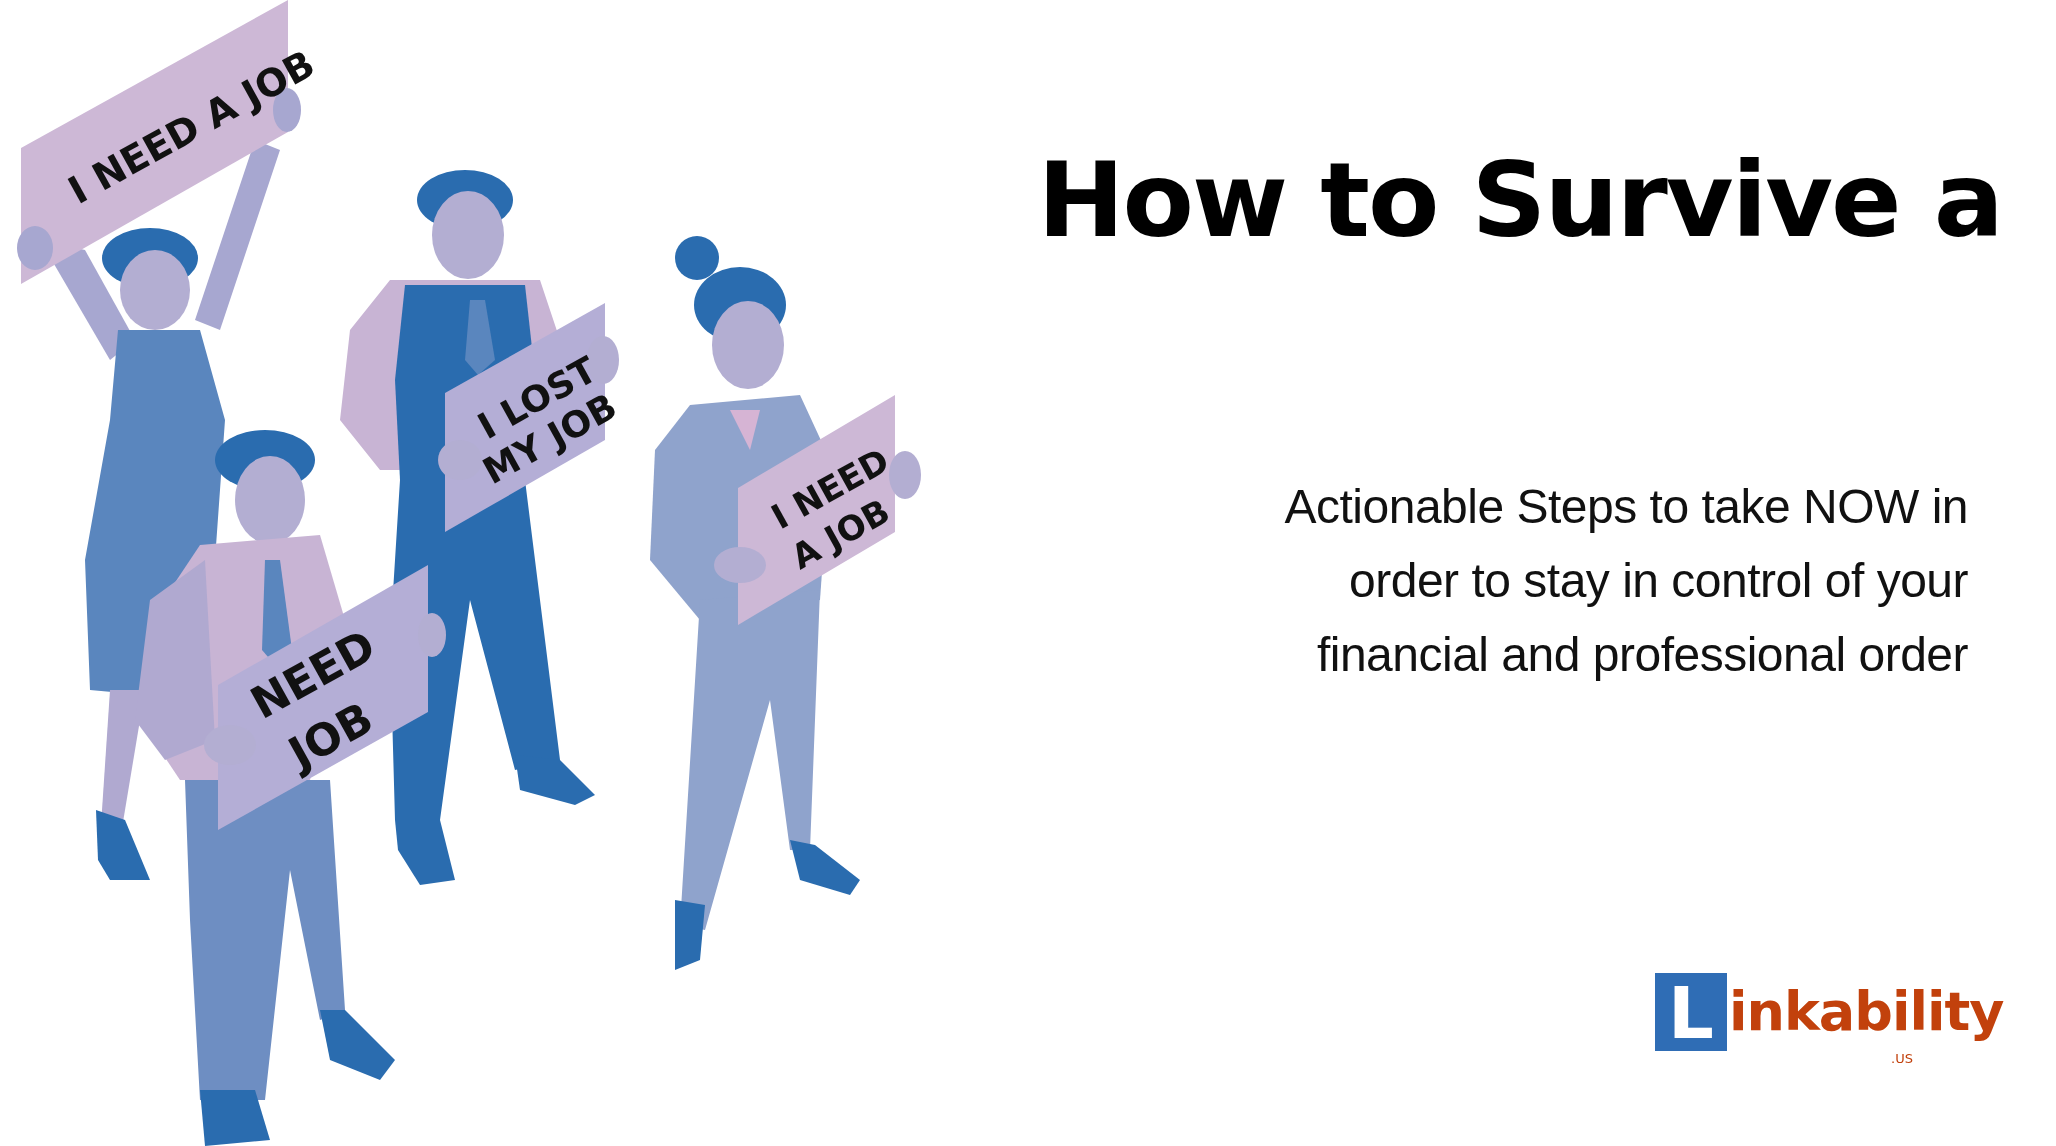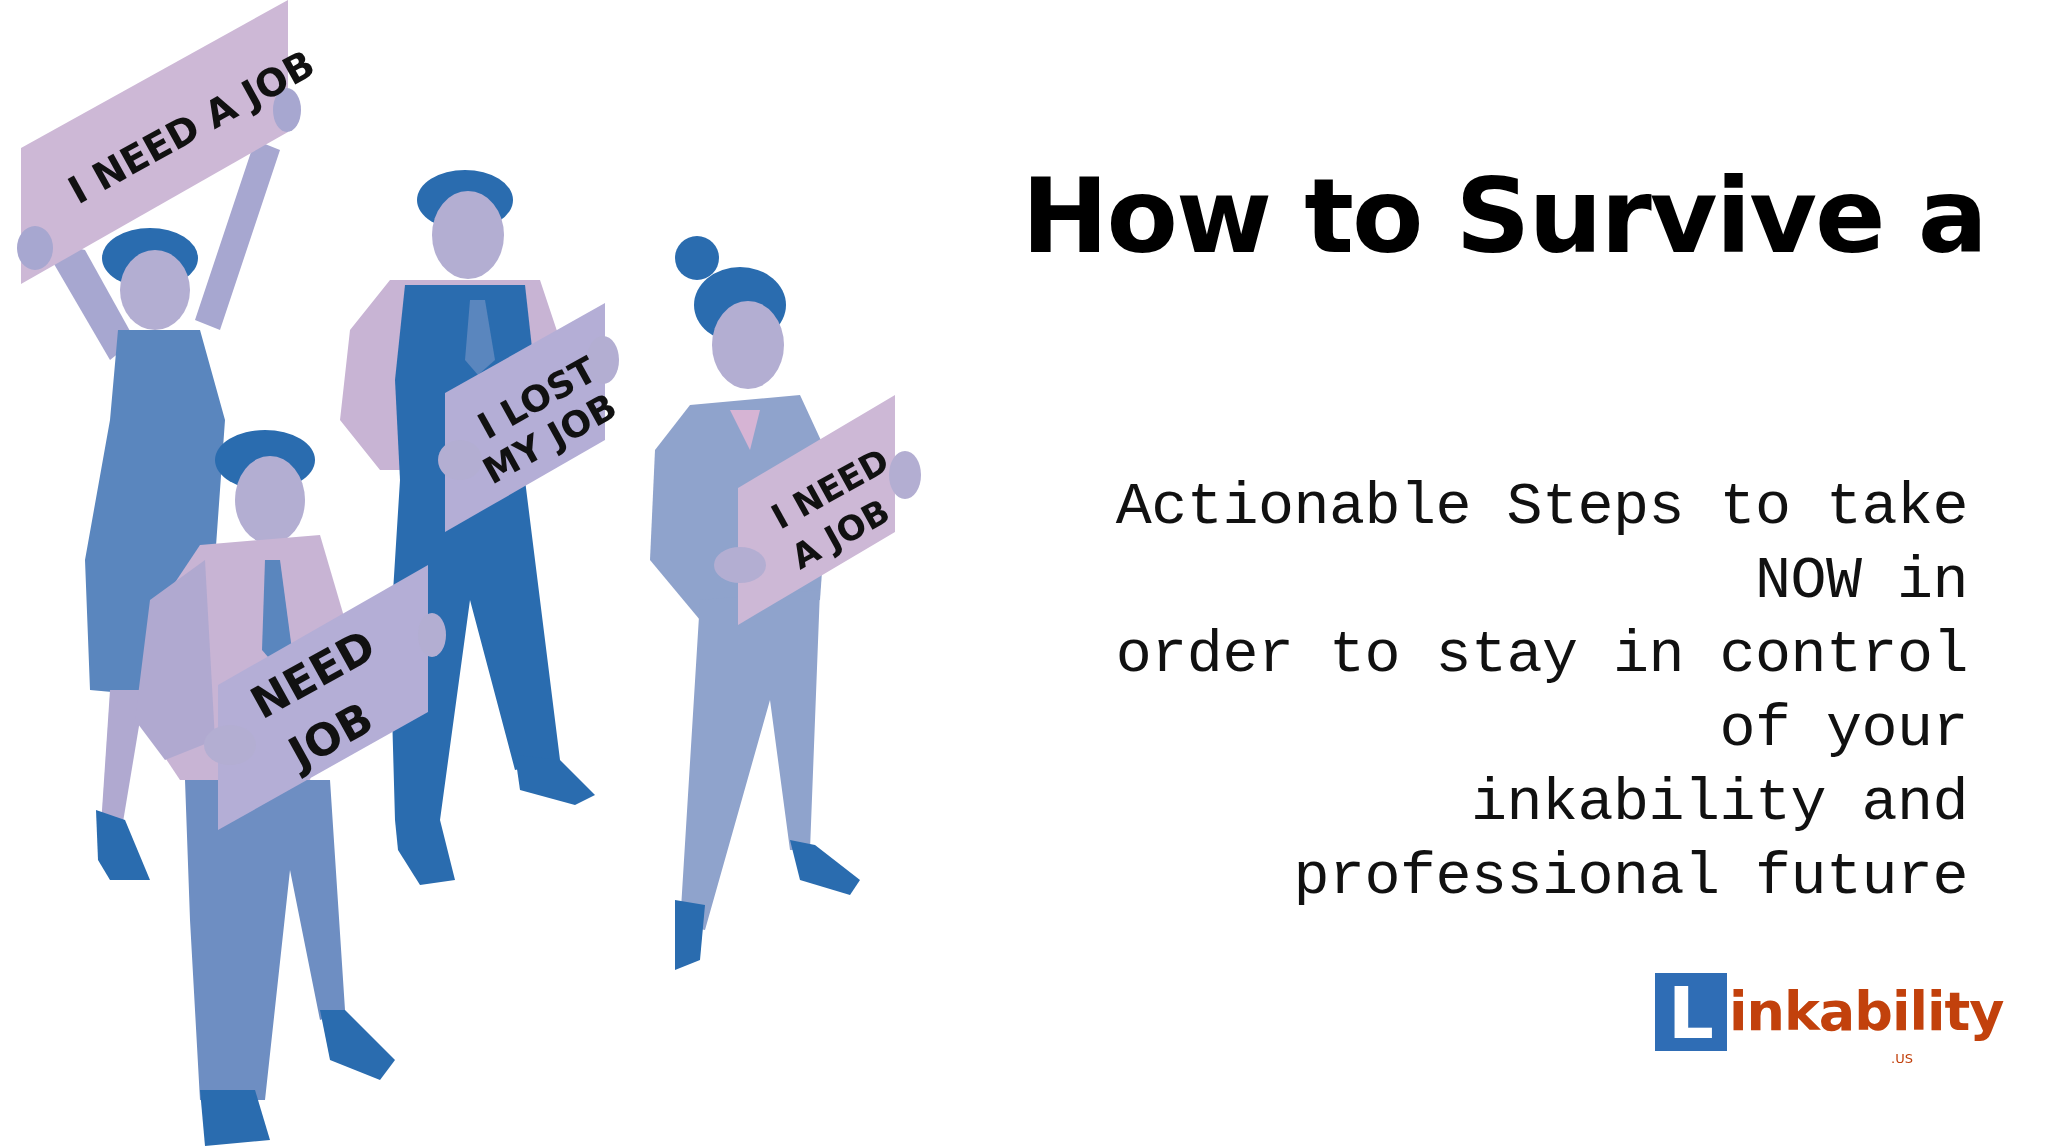--- a/index.html
+++ b/index.html
@@ -1,19 +1,19 @@
 <!DOCTYPE html>
 <html><head>
 <meta charset="utf-8">
 <style>
   html, body { margin:0; padding:0; background:#ffffff; }
   body { width:2056px; height:1146px; position:relative; overflow:hidden; font-family:"DejaVu Sans","Liberation Sans",sans-serif; }
   .illustration { position:absolute; left:0; top:0; width:960px; height:1146px; }
-  .title { position:absolute; right:54px; top:135px; margin:16px; text-align:right; font-family:"DejaVu Sans", sans-serif; font-weight:bold; font-size:104px; line-height:130px; color:#000; letter-spacing:-2px; }
-  .subtitle { position:absolute; right:88px; top:470px; width:900px; margin:0; text-align:right; font-family:Liberation Mono, monospace; font-size:60px; line-height:74px; color:#111; letter-spacing:-0.5px; }
+  .title { position:absolute; right:54px; top:135px; margin:0; text-align:right; font-family:"DejaVu Sans", sans-serif; font-weight:bold; font-size:104px; line-height:130px; color:#000; letter-spacing:-2px; }
+  .subtitle { position:absolute; right:88px; top:470px; width:900px; margin:0; text-align:right; font-family:Liberation Sans, sans-serif; font-size:48px; line-height:74px; color:#111; letter-spacing:-0.5px; }
   .logo { position:absolute; left:1655px; top:973px; width:330px; height:100px; }
   .logo-box { position:absolute; left:0; top:0; width:72px; height:78px; background:#2F6DB5; }
   .logo-letter { position:absolute; left:0; top:0; width:72px; height:78px; color:#fff; font-family:"DejaVu Sans", sans-serif; font-weight:bold; font-size:72px; line-height:80px; text-align:center; }
   .logo-word { position:absolute; left:74px; top:0px; font-family:"DejaVu Sans", sans-serif; font-weight:bold; font-size:54px; line-height:78px; color:#c2410c; letter-spacing:-1px; }
   .logo-tld { position:absolute; left:236px; top:78px; font-family:"DejaVu Sans", sans-serif; font-size:13px; color:#c2410c; }
   .sign-text { font-family:"DejaVu Sans", sans-serif; font-weight:bold; fill:#111; }
 </style>
 </head>
 <body>
 
@@ -110,21 +110,21 @@
   </g>
 </svg>
 
 <h1 class="title">
   <span>How to Survive a</span><br>
 </h1>
 
 <p class="subtitle">
   <span>Actionable Steps to take NOW in</span><br>
   <span>order to stay in control of your</span><br>
-  <span>inkability and professional future</span>
+  <span>financial and professional order</span>
 </p>
 
 <div class="logo">
   <div class="logo-box"></div>
   <div class="logo-letter">L</div>
   <div class="logo-word">inkability</div>
   <div class="logo-tld">.US</div>
 </div>
 
 </body></html>

